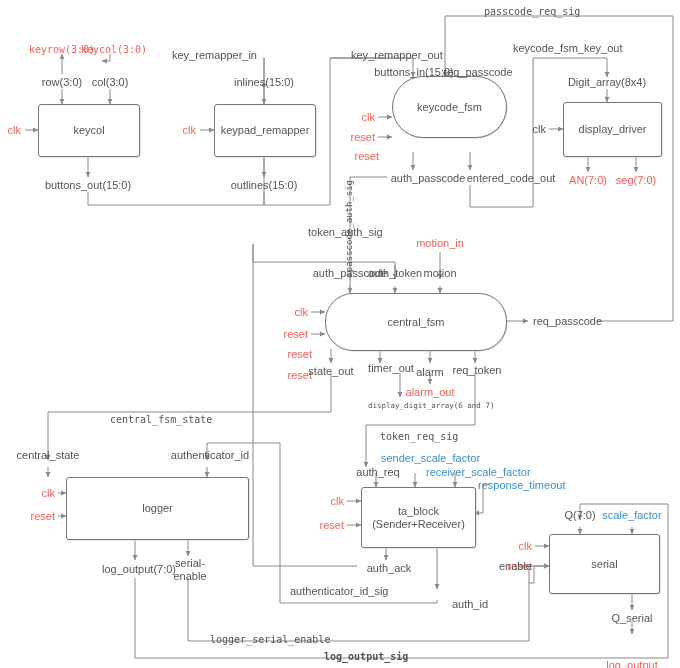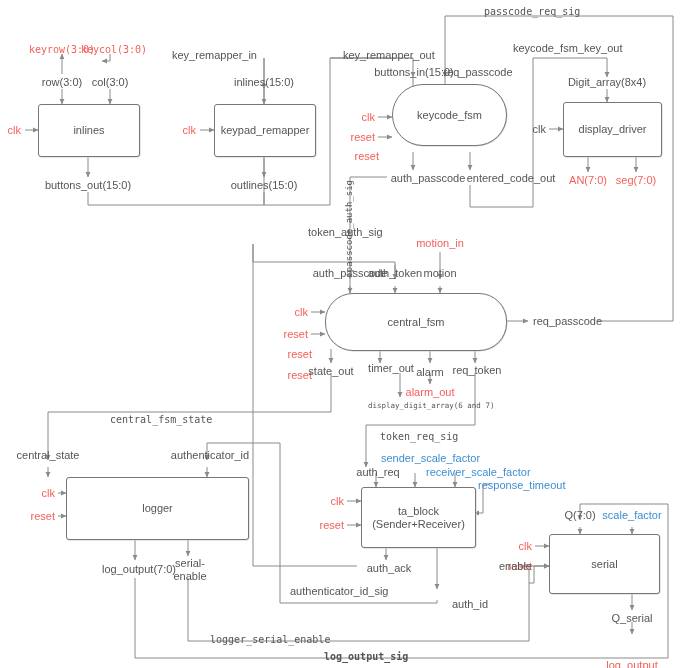--- a/index.html
+++ b/index.html
@@ -155,28 +155,28 @@
       <path d="M535,566 L549,566" marker-end="url(#ah)"></path>
 
       <path d="M632,527 L632,534" marker-end="url(#ah)"></path>
 
       <path d="M632,592 L632,610" marker-end="url(#ah)"></path>
       <path d="M632,622 L632,634" marker-end="url(#ah)"></path>
     </g>
   </svg>
 
   <div class="blk" style="left:38px;top:104px;width:100px;height:51px;">
-    <span>inlines</span>
+    <span>keycol</span>
   </div>
 
   <div class="blk" style="left:214px;top:104px;width:100px;height:51px;">
     <span>keypad_remapper</span>
   </div>
 
-  <div class="blk" style="left:392px;top:84px;width:113px;height:60px;border-radius:31px;">
+  <div class="blk" style="left:392px;top:76px;width:113px;height:60px;border-radius:31px;">
     <span>keycode_fsm</span>
   </div>
 
   <div class="blk" style="left:563px;top:102px;width:97px;height:53px;">
     <span>display_driver</span>
   </div>
 
   <div class="blk" style="left:325px;top:293px;width:180px;height:56px;border-radius:28px;">
     <span>central_fsm</span>
   </div>
@@ -254,21 +254,21 @@
 
   <div class="lbl c" style="left:580px;top:509px;">Q(7:0)</div>
   <div class="lbl c blue" style="left:632px;top:509px;">scale_factor</div>
   <div class="lbl r red" style="left:532px;top:540px;">clk</div>
   <div class="lbl r red" style="left:532px;top:560px;">reset</div>
 
   <div class="lbl r" style="left:532px;top:560px;">enable</div>
   <div class="lbl c" style="left:632px;top:612px;">Q_serial</div>
 
   <div class="lbl" style="left:172px;top:49px;">key_remapper_in</div>
-  <div class="lbl" style="left:317px;top:49px;padding-left:26px;">key_remapper_out</div>
+  <div class="lbl" style="left:325px;top:49px;padding-left:26px;">key_remapper_out</div>
   <div class="lbl mono" style="left:484px;top:6px;">passcode_req_sig</div>
   <div class="lbl" style="left:513px;top:42px;">keycode_fsm_key_out</div>
   <div class="vert" style="position:absolute;left:344px;top:180px;">passcode_auth_sig</div>
   <div class="lbl" style="left:271px;top:226px;margin-left:37px;">token_auth_sig</div>
   <div class="lbl mono" style="left:110px;top:414px;">central_fsm_state</div>
   <div class="lbl tiny" style="left:328px;top:401px;padding-left:40px;">display_digit_array(6 and 7)</div>
   <div class="lbl mono" style="left:380px;top:431px;">token_req_sig</div>
   <div class="lbl" style="left:290px;top:585px;">authenticator_id_sig</div>
   <div class="lbl mono" style="left:210px;top:634px;">logger_serial_enable</div>
   <div class="lbl mono" style="left:324px;top:651px;font-weight:bold;">log_output_sig</div>

